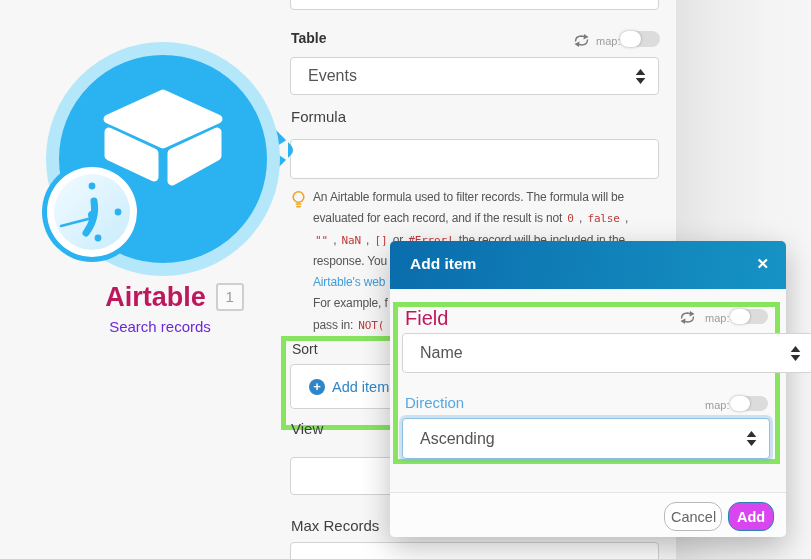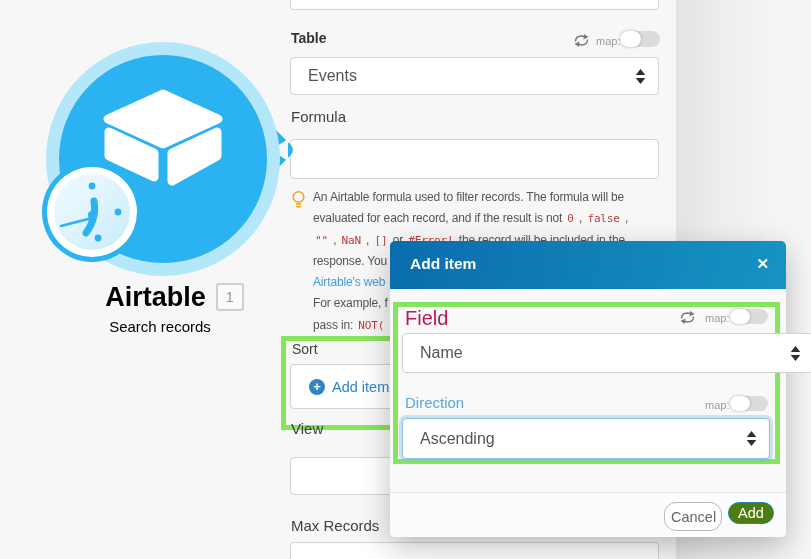--- a/index.html
+++ b/index.html
@@ -17,25 +17,25 @@
   .connector-notch{left:271px;top:139px;width:0;height:0;border-top:11px solid transparent;
              border-bottom:11px solid transparent;border-right:17px solid #f7f7f7;z-index:2;}
   .big-circle{left:46px;top:42px;width:208px;height:208px;background:#2ab2f1;
               border:13px solid #b5e7fb;border-radius:50%;z-index:3;cursor:pointer;}
   .cube{left:102px;top:88px;z-index:4;}
   .clock{left:42px;top:162px;width:100px;height:100px;border-radius:50%;background:#2ab2f1;z-index:6;}
   .clock-mid{position:absolute;left:5px;top:5px;right:5px;bottom:5px;background:#fff;border-radius:50%;}
   .clock-face{position:absolute;left:12px;top:12px;right:12px;bottom:12px;border-radius:50%;
               background:linear-gradient(135deg,#f2fbff,#c9ecfc);}
   .module-title-row{left:32px;top:282px;width:285px;text-align:center;white-space:nowrap;}
-  .module-title{font-size:27px;font-weight:bold;color:#000000;}
+  .module-title{font-size:27px;font-weight:bold;color:#be185d;}
   .badge{display:inline-block;width:24px;height:24px;line-height:24px;border:2px solid #cfcfcf;
          border-radius:3px;color:#9a9a9a;font-size:15px;margin-left:10px;vertical-align:4px;
          background:#fafafa;text-align:center;}
-  .module-sub{left:30px;top:318px;width:260px;text-align:center;font-size:15px;color:#000000;}
+  .module-sub{left:30px;top:318px;width:260px;text-align:center;font-size:15px;color:#6d28d9;}
 
   
   .ipt{position:absolute;background:#fff;border:1px solid #d3d3d3;border-radius:4px;box-sizing:border-box;}
   .sel{position:absolute;background:#fff;border:1px solid #d3d3d3;border-radius:4px;box-sizing:border-box;
        display:flex;align-items:center;justify-content:space-between;padding:0 12px 0 17px;
        font-size:16px;color:#555;cursor:pointer;}
   .lbl{position:absolute;font-size:15px;color:#3f3f3f;}
   .blbl{position:absolute;font-size:14px;font-weight:bold;color:#333;}
   .map{position:absolute;font-size:11px;color:#9c9c9c;}
   .toggle{position:absolute;width:40px;height:16px;background:#dcdcdc;border-radius:8px;cursor:pointer;}
@@ -88,22 +88,22 @@
   .m-lbl-dir{position:absolute;left:15px;top:153px;font-size:15px;color:#55a9de;}
   .m-map-dir{left:315px;top:158px;}
   .m-tg-dir{left:340px;top:155px;width:38px;height:15px;}
   .m-sel-asc{left:12px;top:177px;width:368px;height:41px;border:1px solid #8cc0e2;
              box-shadow:0 0 0 3px rgba(120,180,225,.35);}
   .modal-f{position:absolute;left:0;top:251px;width:100%;height:45px;background:#fcfcfc;
            border-top:1px solid #e4e4e4;border-radius:0 0 5px 5px;}
   .btn{position:absolute;border-radius:12px;font-family:"Liberation Sans",sans-serif;
        font-size:14.5px;cursor:pointer;}
   .btn-cancel{left:274px;top:261px;width:58px;height:29px;background:#fff;border:1px solid #b9b9b9;color:#666;}
-  .btn-add{left:338px;top:261px;width:46px;height:22px;background:#4d7c0f;border:1px solid #2386b2;
-           color:#fff;font-weight:normal;}
+  .btn-add{left:338px;top:261px;width:46px;height:29px;background:#d946ef;border:1px solid #2386b2;
+           color:#fff;font-weight:bold;}
 </style>
 </head>
 <body>
 
 <div class="screen">
 
   <div class="abs bg-right"></div>
 
   <div class="abs connector"></div>
   <div class="abs connector-notch"></div>

